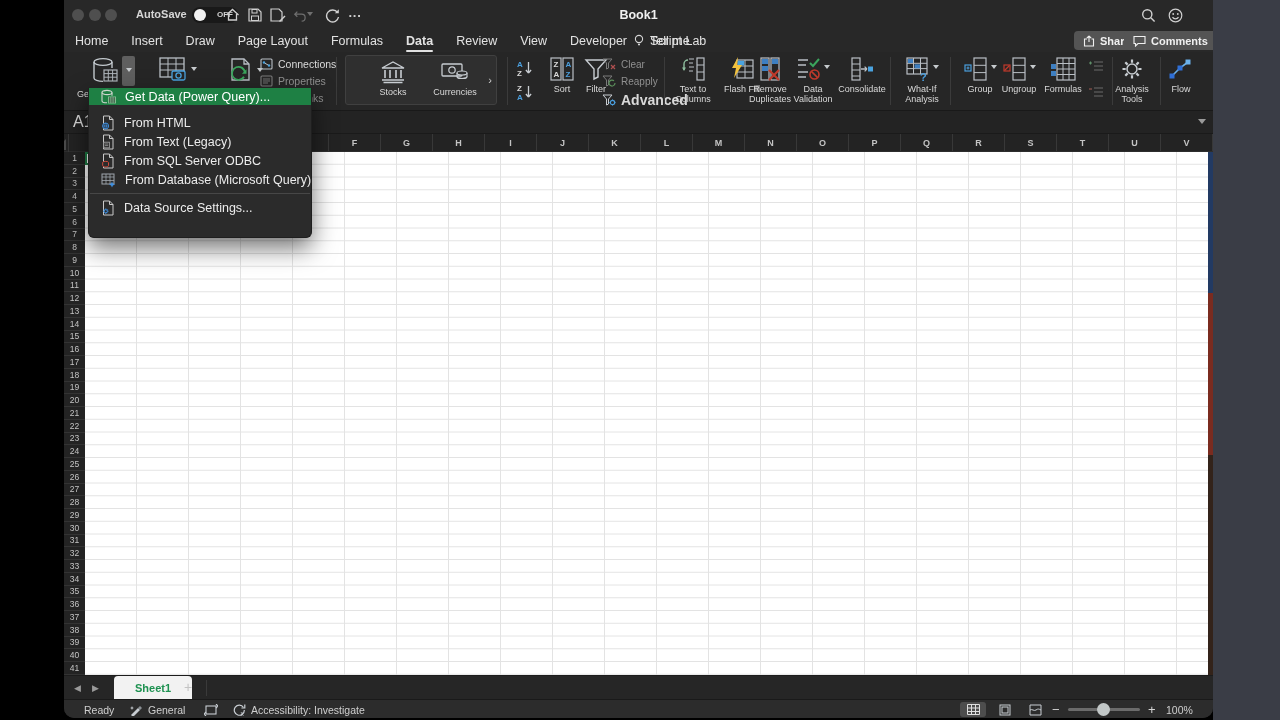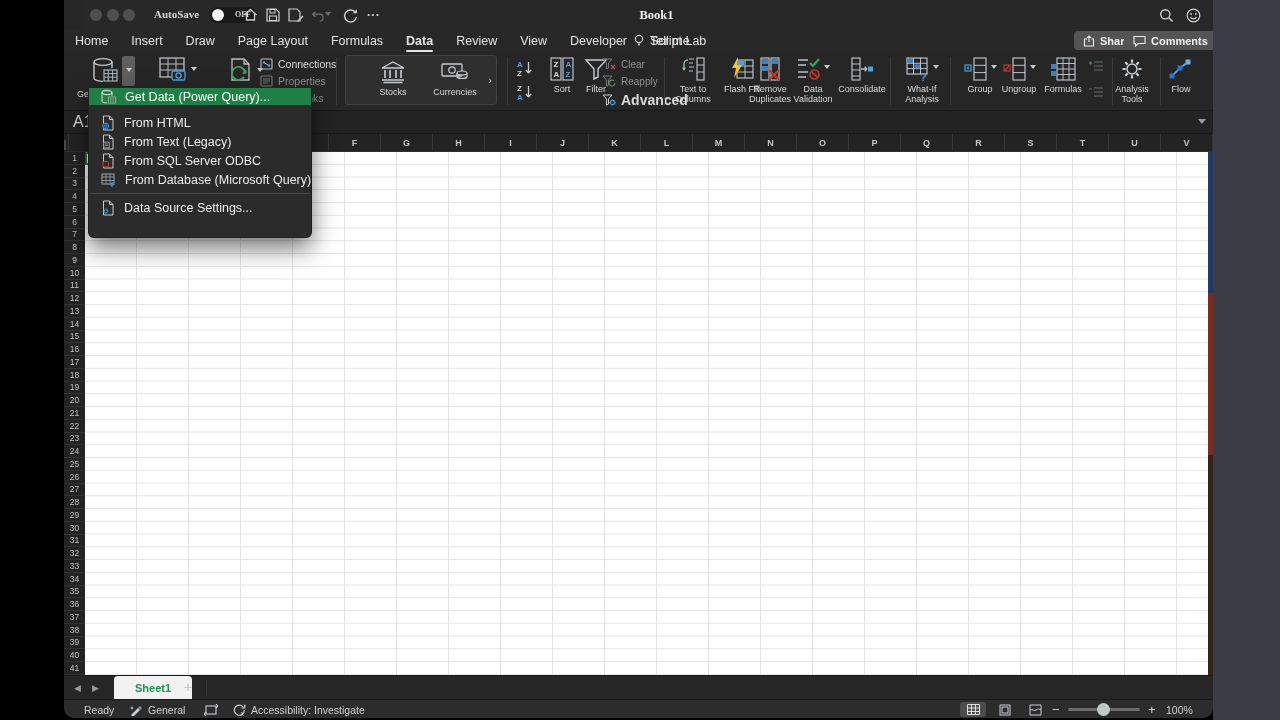--- a/index.html
+++ b/index.html
@@ -3,21 +3,21 @@
 <meta charset="utf-8">
 <style>
   * { margin:0; padding:0; box-sizing:border-box; }
   html,body { width:1280px; height:720px; background:#000; overflow:hidden;
               font-family:"Liberation Sans", sans-serif; }
   .desktop-right { position:absolute; left:1213px; top:0; width:67px; height:720px; background:#3a3d46; }
   .window { position:absolute; left:64px; top:0; width:1149px; height:718px;
             background:#262626; border-radius:0 0 10px 10px; overflow:hidden; }
   svg { display:block; }
   
-  .titlebar { position:absolute; left:18px; top:0; width:100%; height:30px; background:#282828;font-family:Liberation Serif, serif; }
+  .titlebar { position:absolute; left:0; top:0; width:100%; height:30px; background:#282828; }
   .tl { position:absolute; top:9px; width:12px; height:12px; border-radius:50%; background:#4f4f4f; }
   .autosave-label { position:absolute; left:72px; top:8px; font-size:11px; font-weight:bold; color:#d6d6d6; }
   .toggle { position:absolute; left:128px; top:7px; width:46px; height:16px; background:#191919; border-radius:8px; }
   .knob { position:absolute; left:2px; top:2px; width:12px; height:12px; border-radius:50%; background:#f2f2f2; }
   .toggle-state { position:absolute; right:5px; top:3px; font-size:8px; font-weight:bold; color:#cfcfcf; }
   .tbtn { position:absolute; top:6px; width:20px; height:18px; display:flex; align-items:center; justify-content:center; }
   .win-title { position:absolute; left:0; width:100%; top:8px; text-align:center; font-size:12.5px; font-weight:bold; color:#f0f0f0; }
   
   .tabrow { position:absolute; left:0; top:30px; width:100%; height:22px; background:#282828; }
   .tabs { position:absolute; left:11px; top:0; height:22px; display:flex; gap:23px; align-items:center; }

